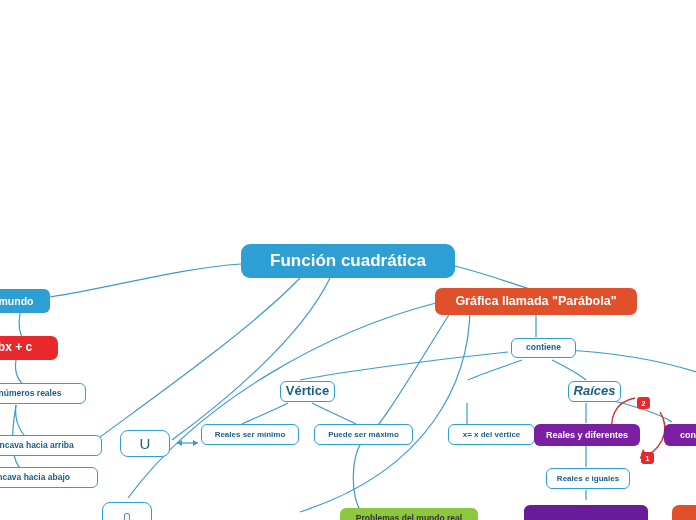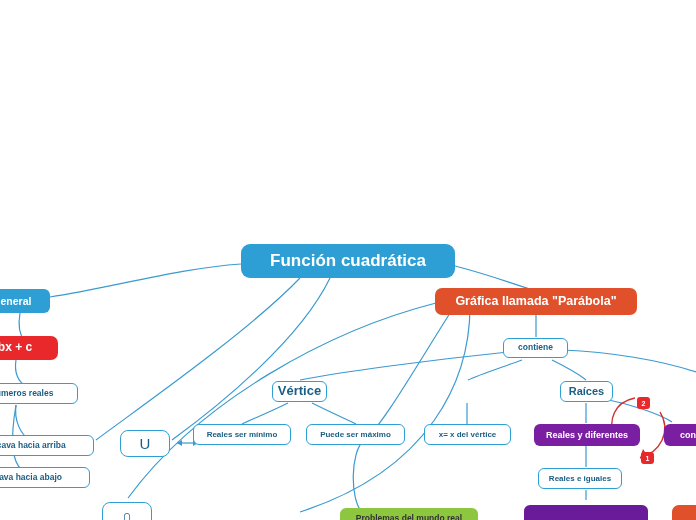--- a/index.html
+++ b/index.html
@@ -94,20 +94,21 @@
     border-radius: 6px;
   }
   
   .n-white {
     background: #ffffff;
     color: #1b5e85;
     border: 1.4px solid #2e9fd4;
     font-size: 8.5px;
     padding: 0 7px;
     border-radius: 6px;
+    margin-left: 8px;
   }
   .n-white-sym {
     background: #ffffff;
     color: #1b5e85;
     border: 1.4px solid #2e9fd4;
     font-size: 15px;
     font-weight: normal;
     border-radius: 8px;
   }
   .marker-badge {
@@ -189,21 +190,21 @@
 
     <path d="M660 412 C 672 432, 660 452, 640 458" fill="none" stroke="#d32f2f" stroke-width="1.4"></path>
     <path d="M640 458 l 7 -3 l -4 -6 z" fill="#d32f2f"></path>
   </svg>
 
   <div class="node n-central" style="left:241px; top:244px; width:214px; height:34px;">
     <span>Función cuadrática</span>
   </div>
 
   <div class="node n-blue" style="left:-18px; top:289px; width:68px; height:24px; font-size:10.5px;">
-    <span>eneral</span>
+    <span>mundo</span>
   </div>
 
   <div class="node n-red" style="left:-28px; top:336px; width:86px; height:24px;">
     <span>bx + c</span>
   </div>
 
   <div class="node n-white" style="left:-34px; top:383px; width:112px; height:21px;">
     <span>números reales</span>
   </div>
 
@@ -229,33 +230,33 @@
 
   <div class="node n-white" style="left:503px; top:338px; width:65px; height:20px; font-size:8.5px;">
     <span>contiene</span>
   </div>
 
   <div class="node n-white" style="left:272px; top:381px; width:55px; height:21px; font-size:13px;">
     <span>Vértice</span>
   </div>
 
 
-  <div class="node n-white" style="left:560px; top:381px; width:53px; height:21px; font-size:11px;">
+  <div class="node n-white" style="left:560px; top:381px; width:53px; height:21px; font-size:13px;font-style:italic;">
     <span>Raíces</span>
   </div>
 
   <div class="node n-white" style="left:193px; top:424px; width:98px; height:21px; font-size:8px;">
     <span>Reales ser mínimo</span>
   </div>
 
   <div class="node n-white" style="left:306px; top:424px; width:99px; height:21px; font-size:8px;">
     <span>Puede ser máximo</span>
   </div>
 
-  <div class="node n-white" style="left:424px; top:424px; width:87px; height:21px; font-size:8px;">
+  <div class="node n-white" style="left:440px; top:424px; width:87px; height:21px; font-size:8px;">
     <span>x= x del vértice</span>
   </div>
 
   <div class="node n-purple" style="left:534px; top:424px; width:106px; height:22px;">
     <span>Reales y diferentes</span>
   </div>
 
   <div class="node n-white" style="left:538px; top:468px; width:84px; height:21px; font-size:8px;">
     <span>Reales e iguales</span>
   </div>

